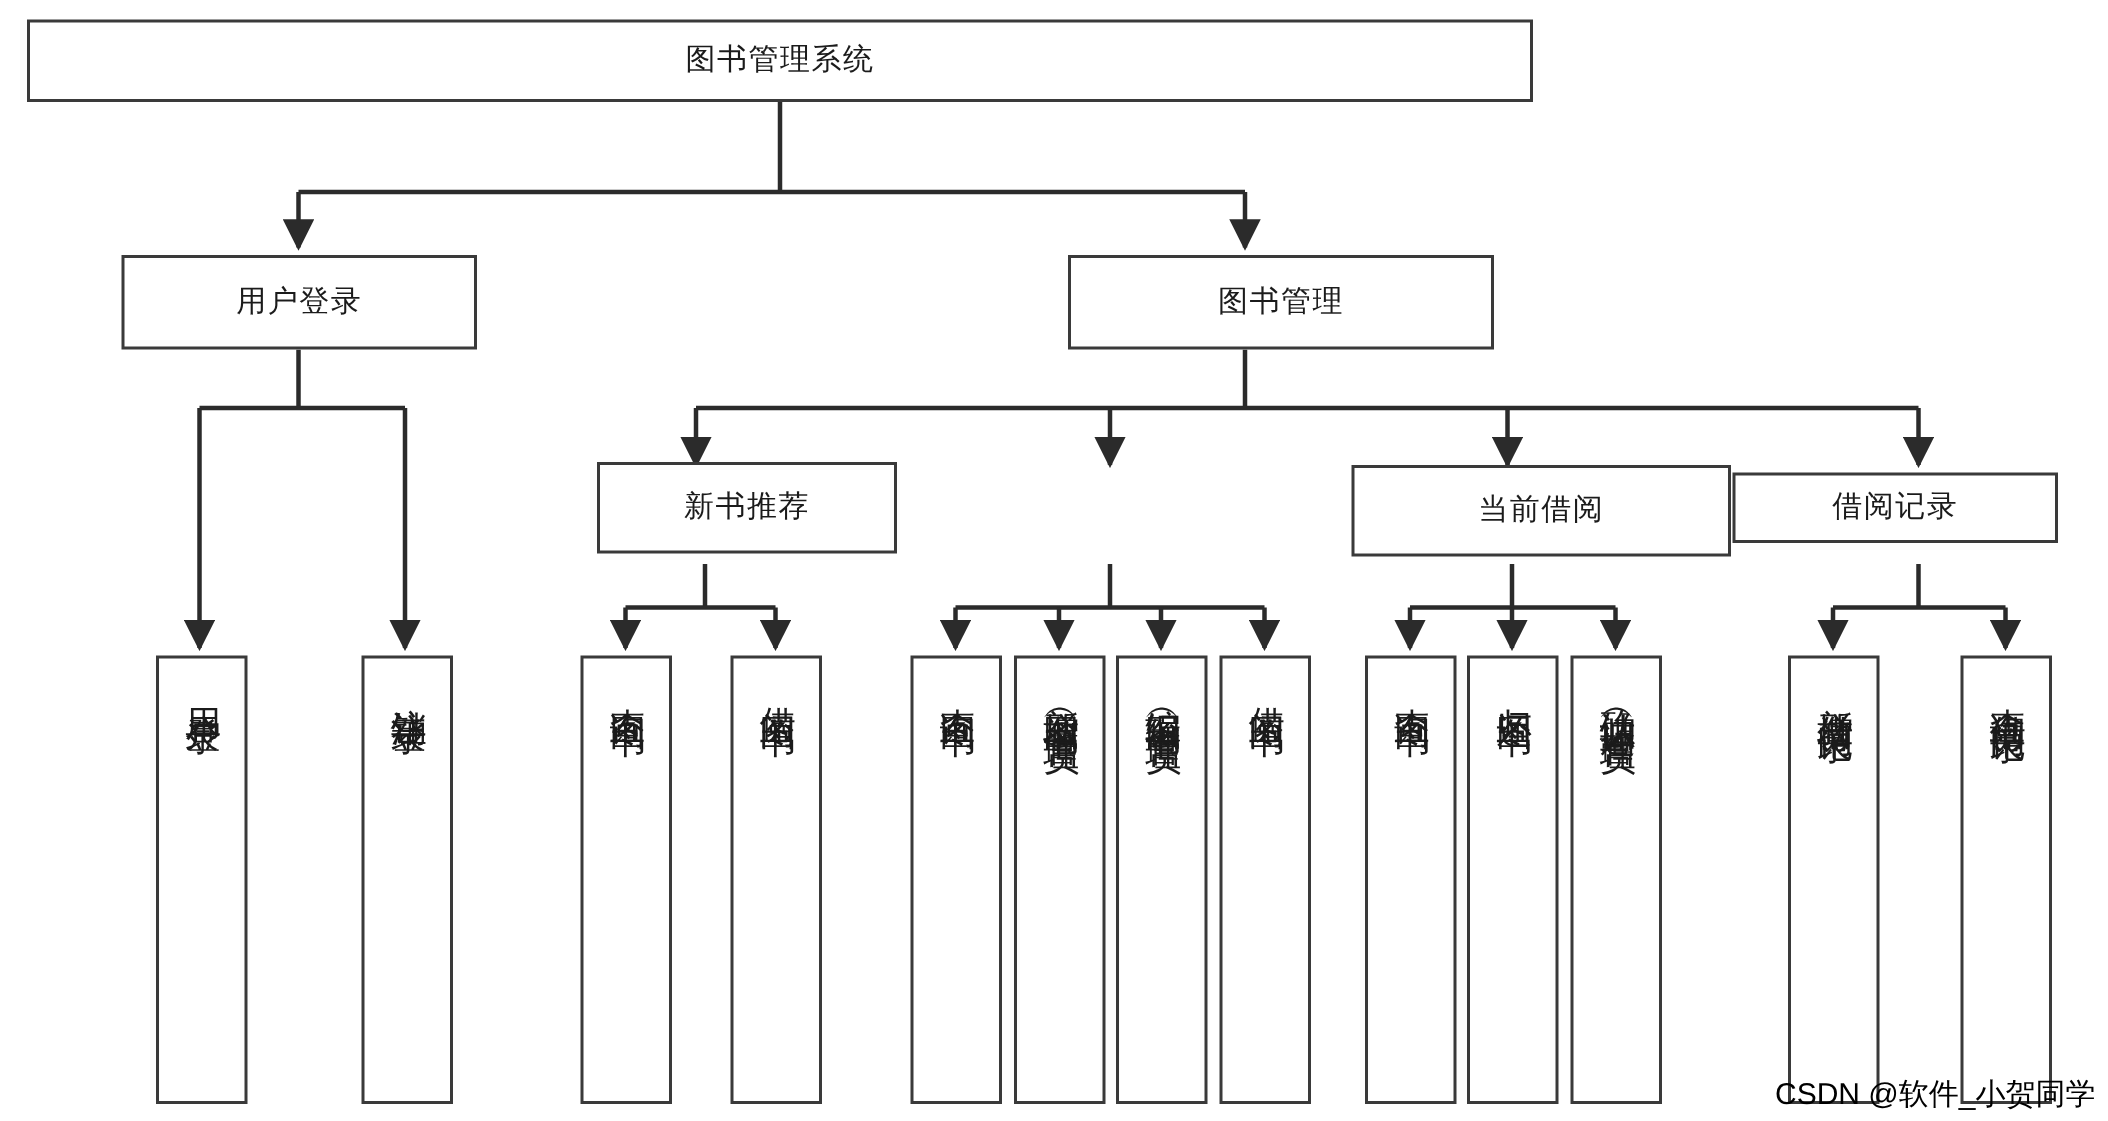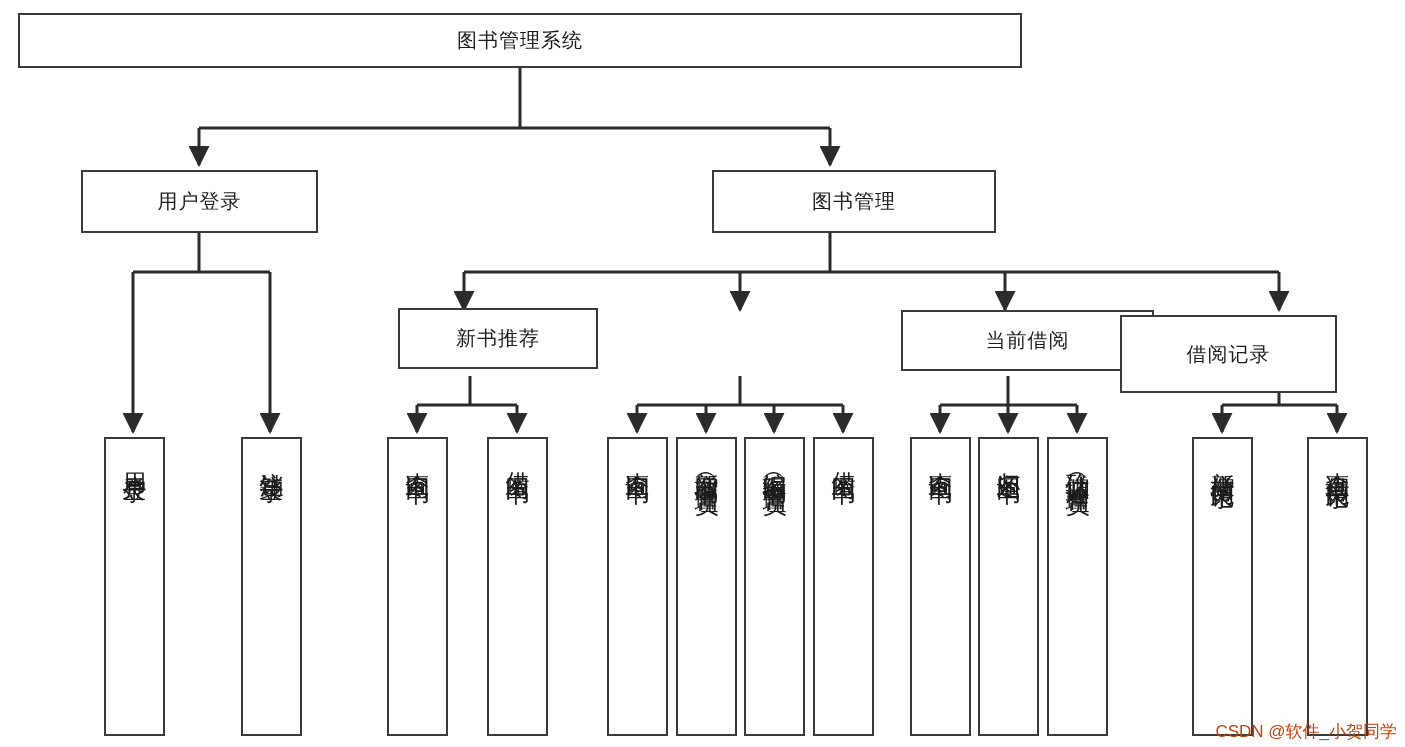--- a/index.html
+++ b/index.html
@@ -53,22 +53,22 @@
     text-orientation: upright;
     font-size: 24px;
     letter-spacing: 3px;
     line-height: 1;
     white-space: nowrap;
   }
   .watermark {
     position: absolute;
     right: 8px;
     bottom: 4px;
-    font-size: 17px;
-    color: #c2410c;
+    font-size: 20px;
+    color: #000000;
     white-space: nowrap;
     user-select: none;
   }
 </style>
 </head>
 <body>
 
 <div id="canvas">
 
   <svg class="connectors" viewBox="0 0 1405 747" xmlns="http://www.w3.org/2000/svg">
@@ -136,21 +136,21 @@
   <div class="node horizontal" style="left:712px; top:170px; width:284px; height:63px;">
     <span class="label">图书管理</span>
   </div>
 
   <div class="node horizontal" style="left:362px; top:308px; width:200px; height:61px;margin-left:36px;">
     <span class="label">新书推荐</span>
   </div>
   <div class="node horizontal" style="left:901px; top:310px; width:253px; height:61px;">
     <span class="label">当前借阅</span>
   </div>
-  <div class="node horizontal" style="left:1120px; top:315px; width:217px; height:78px;">
+  <div class="node horizontal" style="left:1155px; top:315px; width:217px; height:47px;">
     <span class="label">借阅记录</span>
   </div>
 
   <div class="node vertical" style="left:104px; top:437px; width:61px; height:299px;">
     <span class="label">用户登录</span>
   </div>
   <div class="node vertical" style="left:241px; top:437px; width:61px; height:299px;">
     <span class="label">注销登录</span>
   </div>
 

